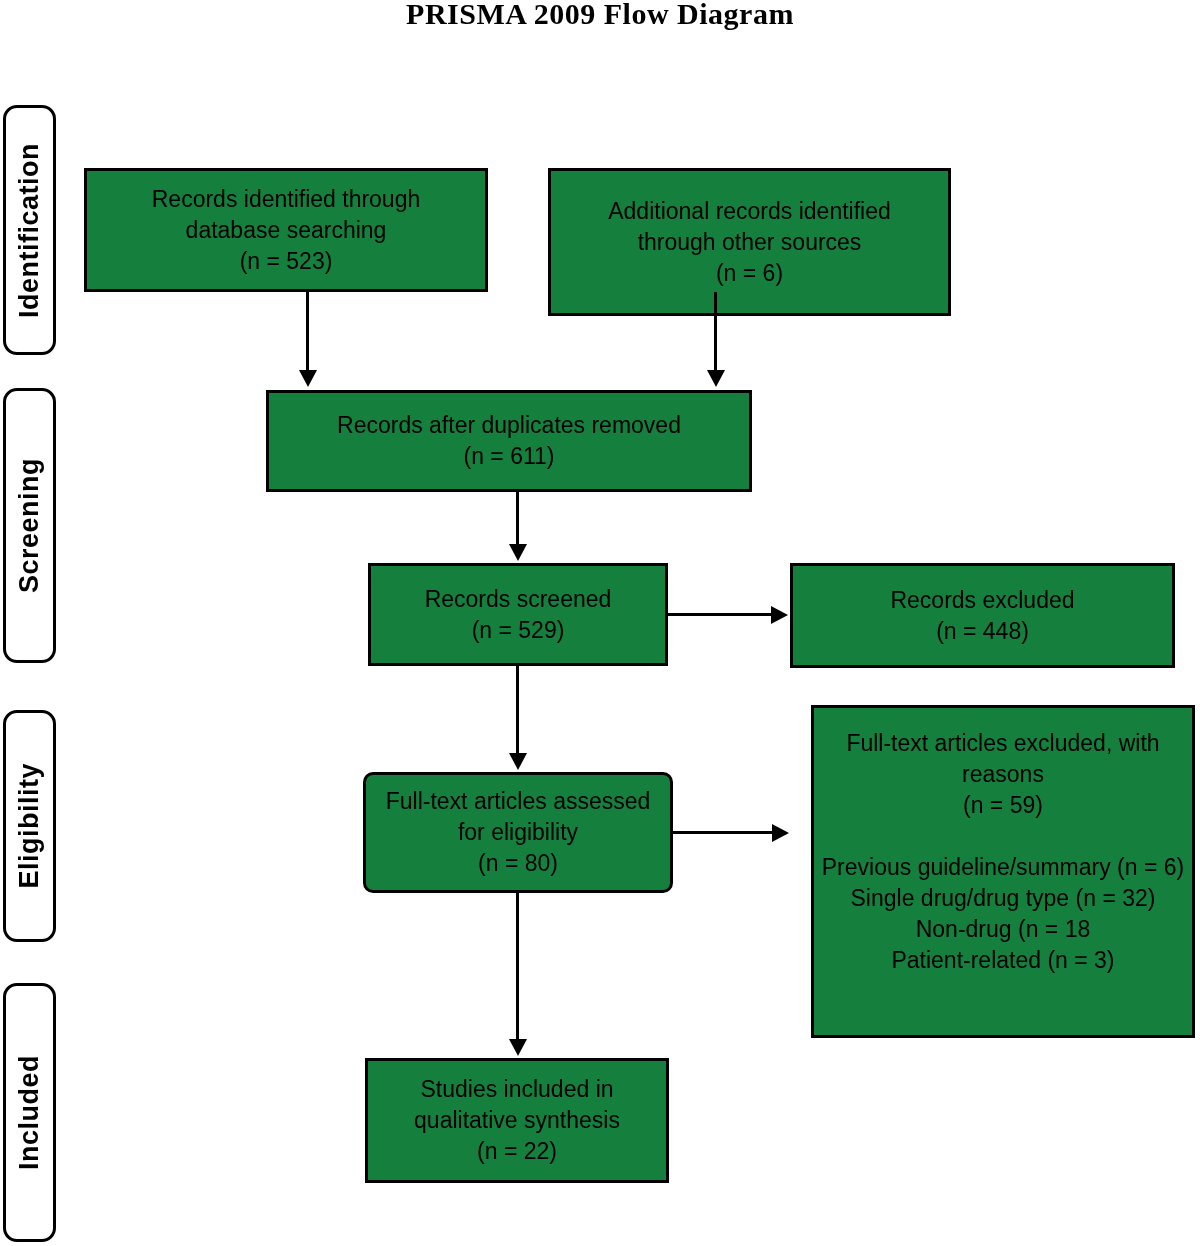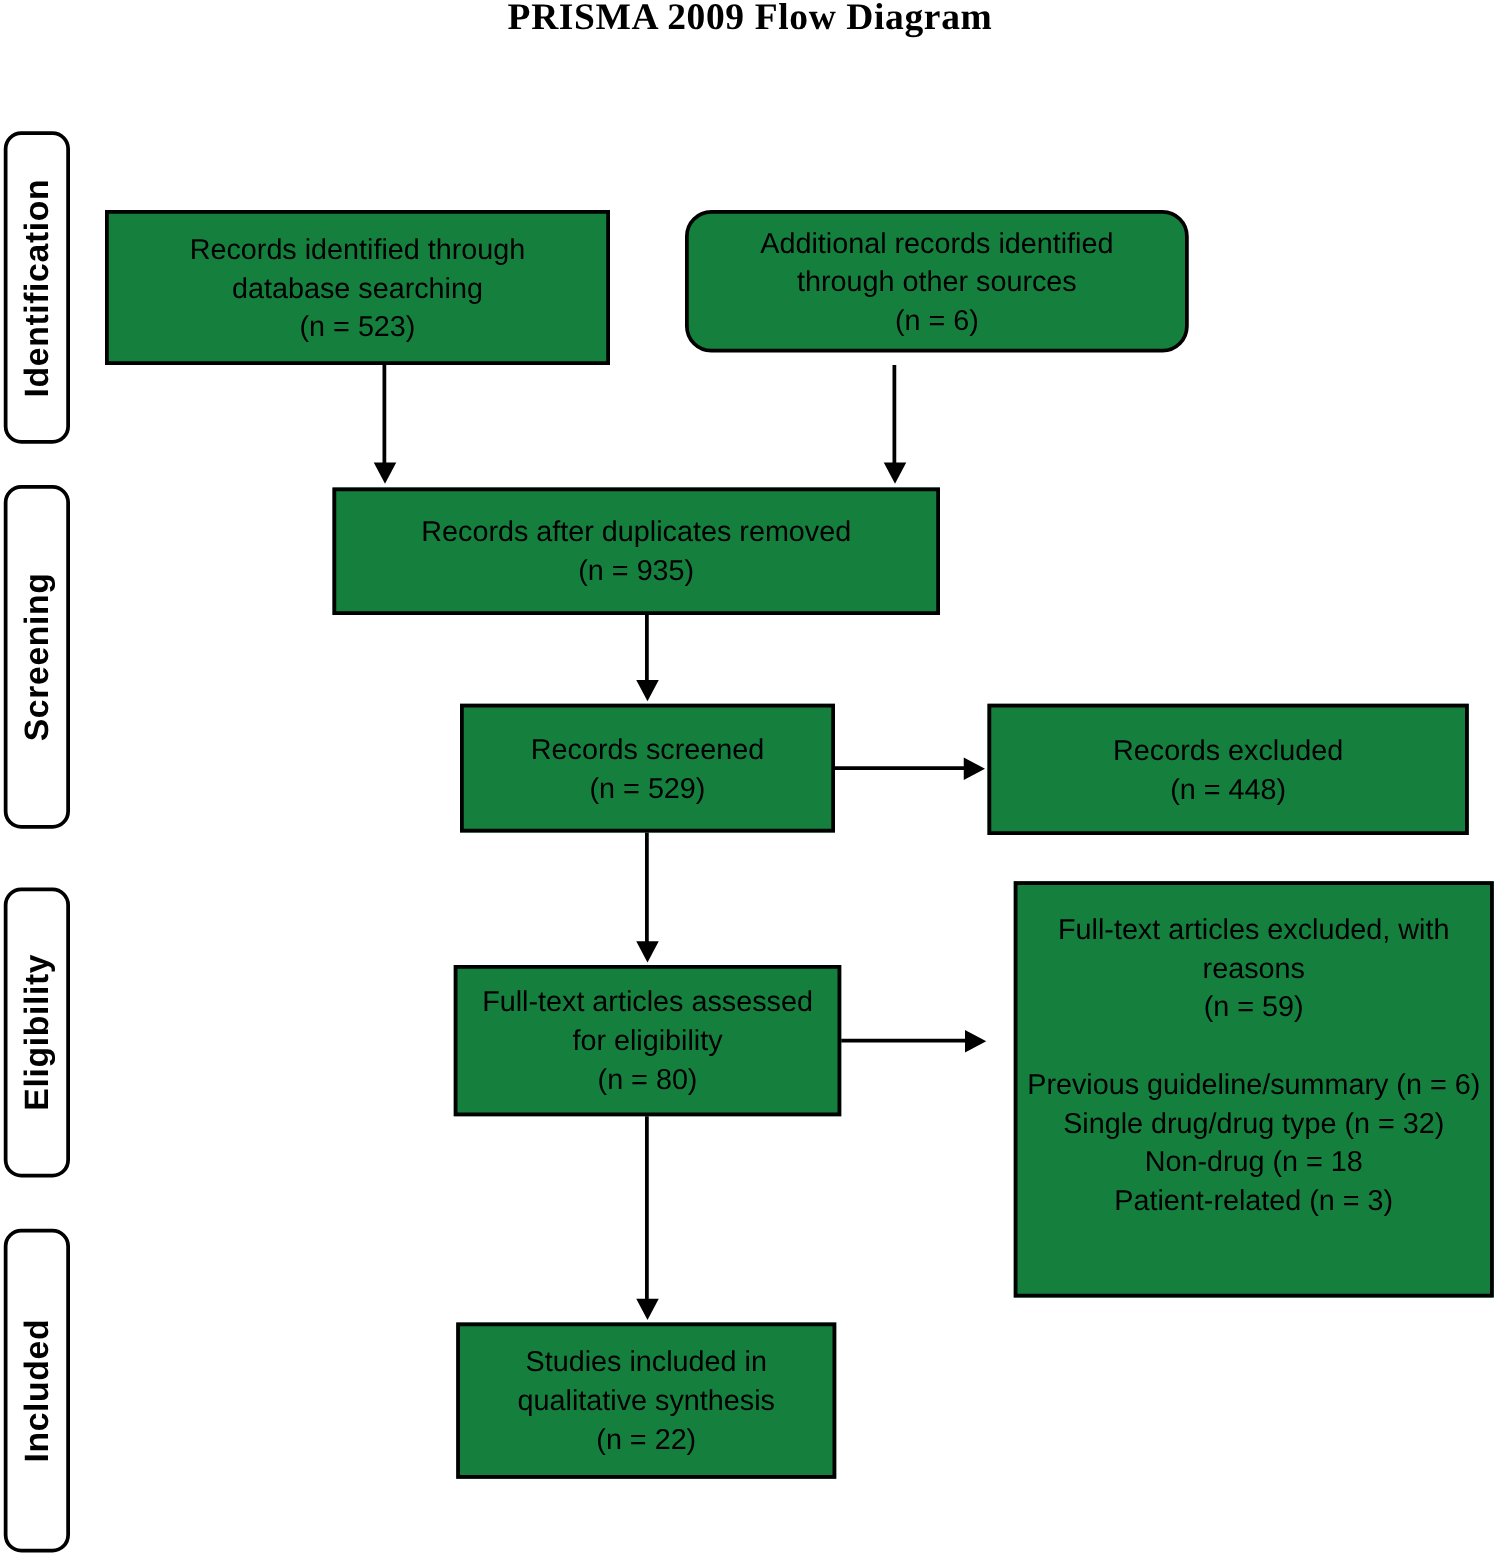--- a/index.html
+++ b/index.html
@@ -116,34 +116,34 @@
     <span>Eligibility</span>
   </div>
   <div class="stage-box" style="top:983px; height:259px;">
     <span>Included</span>
   </div>
 
   <div class="flow-box" style="left:84px; top:168px; width:404px; height:124px;">Records identified through
 database searching
 (n = 523)</div>
 
-  <div class="flow-box" style="left:548px; top:168px; width:403px; height:114px;border-radius:21px;">Additional records identified
+  <div class="flow-box" style="left:548px; top:168px; width:403px; height:148px;">Additional records identified
 through other sources
 (n = 6)</div>
 
   <div class="flow-box" style="left:266px; top:390px; width:486px; height:102px;">Records after duplicates removed
-(n = 935)</div>
+(n = 611)</div>
 
   <div class="flow-box" style="left:368px; top:563px; width:300px; height:103px;">Records screened
 (n = 529)</div>
 
   <div class="flow-box" style="left:790px; top:563px; width:385px; height:105px;">Records excluded
 (n = 448)</div>
 
-  <div class="flow-box" style="left:363px; top:772px; width:310px; height:121px;">Full-text articles assessed
+  <div class="flow-box" style="left:363px; top:772px; width:310px; height:121px;border-radius:10px;">Full-text articles assessed
 for eligibility
 (n = 80)</div>
 
   <div class="flow-box top-align" style="left:791px; top:705px; width:384px; height:333px;margin-left:20px;">Full-text articles excluded, with
 reasons
 (n = 59)
 
 Previous guideline/summary (n = 6)
 Single drug/drug type (n = 32)
 Non-drug (n = 18

